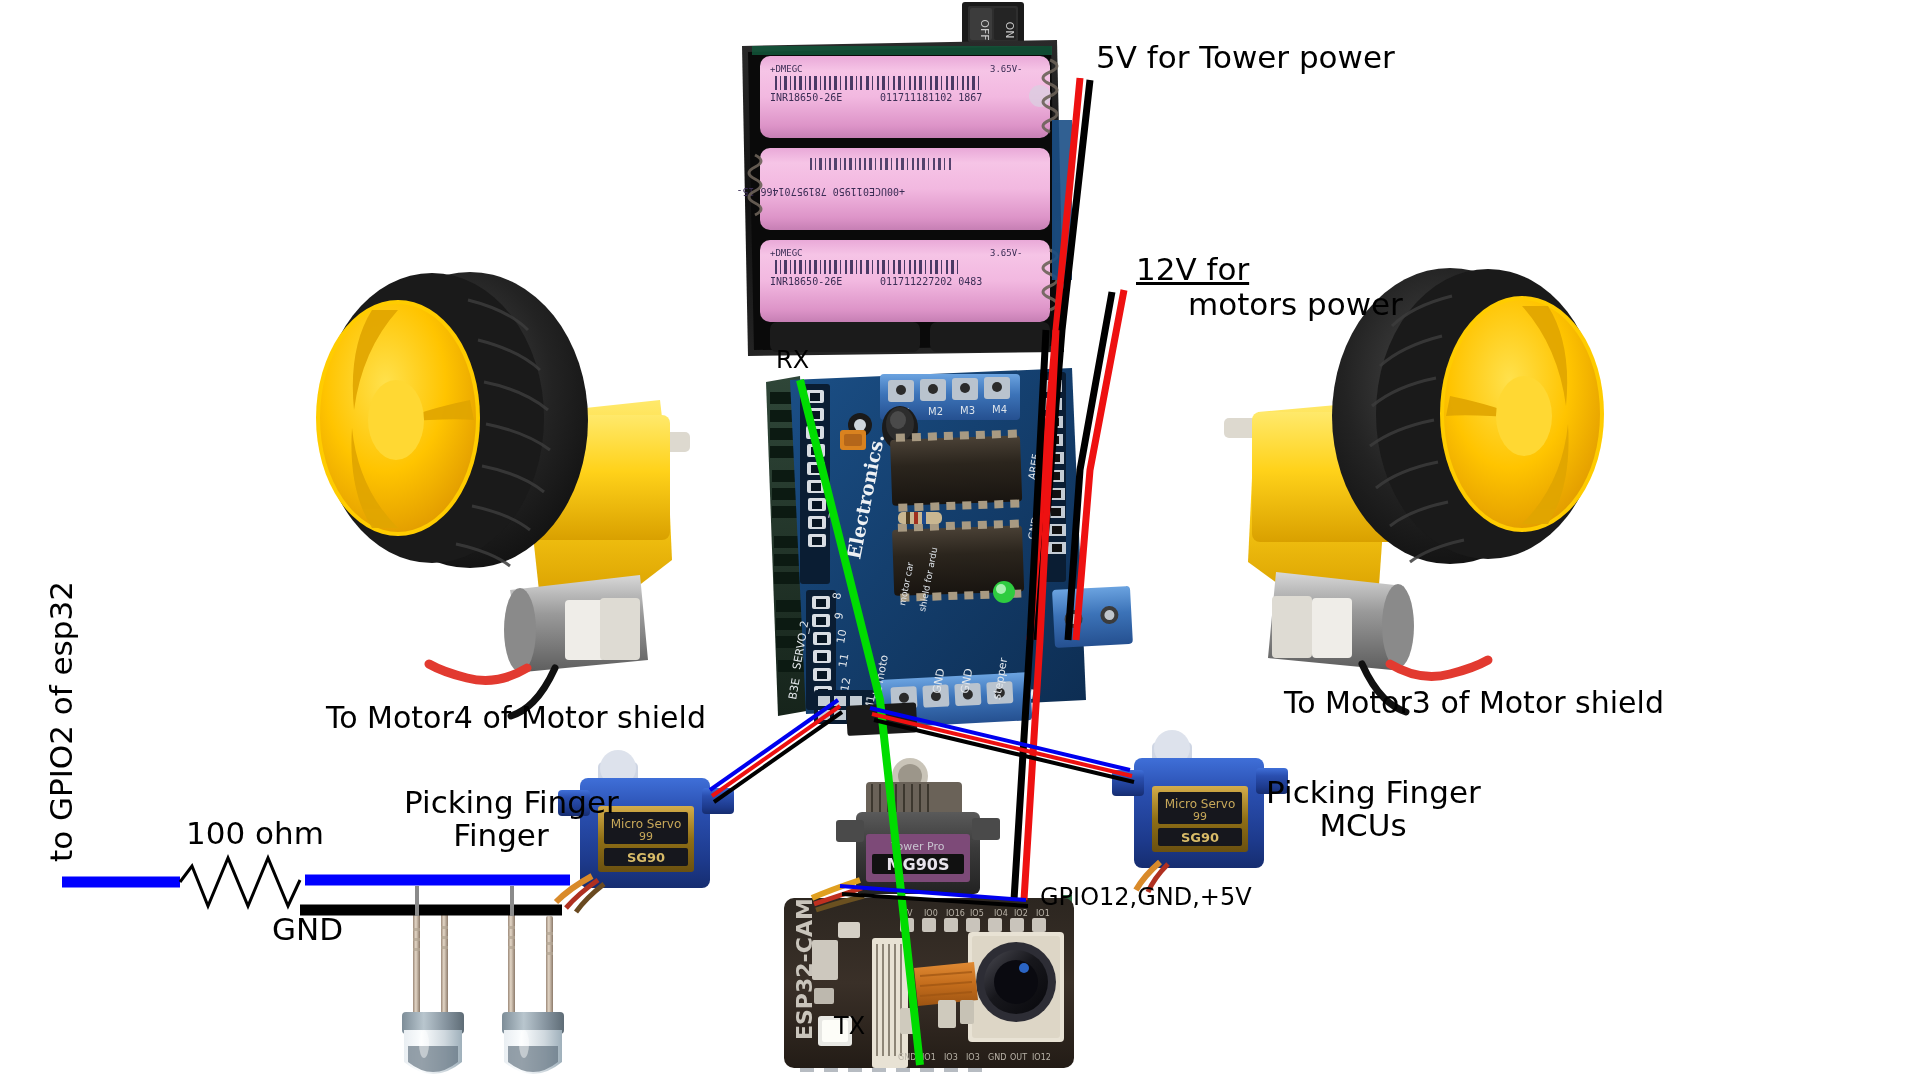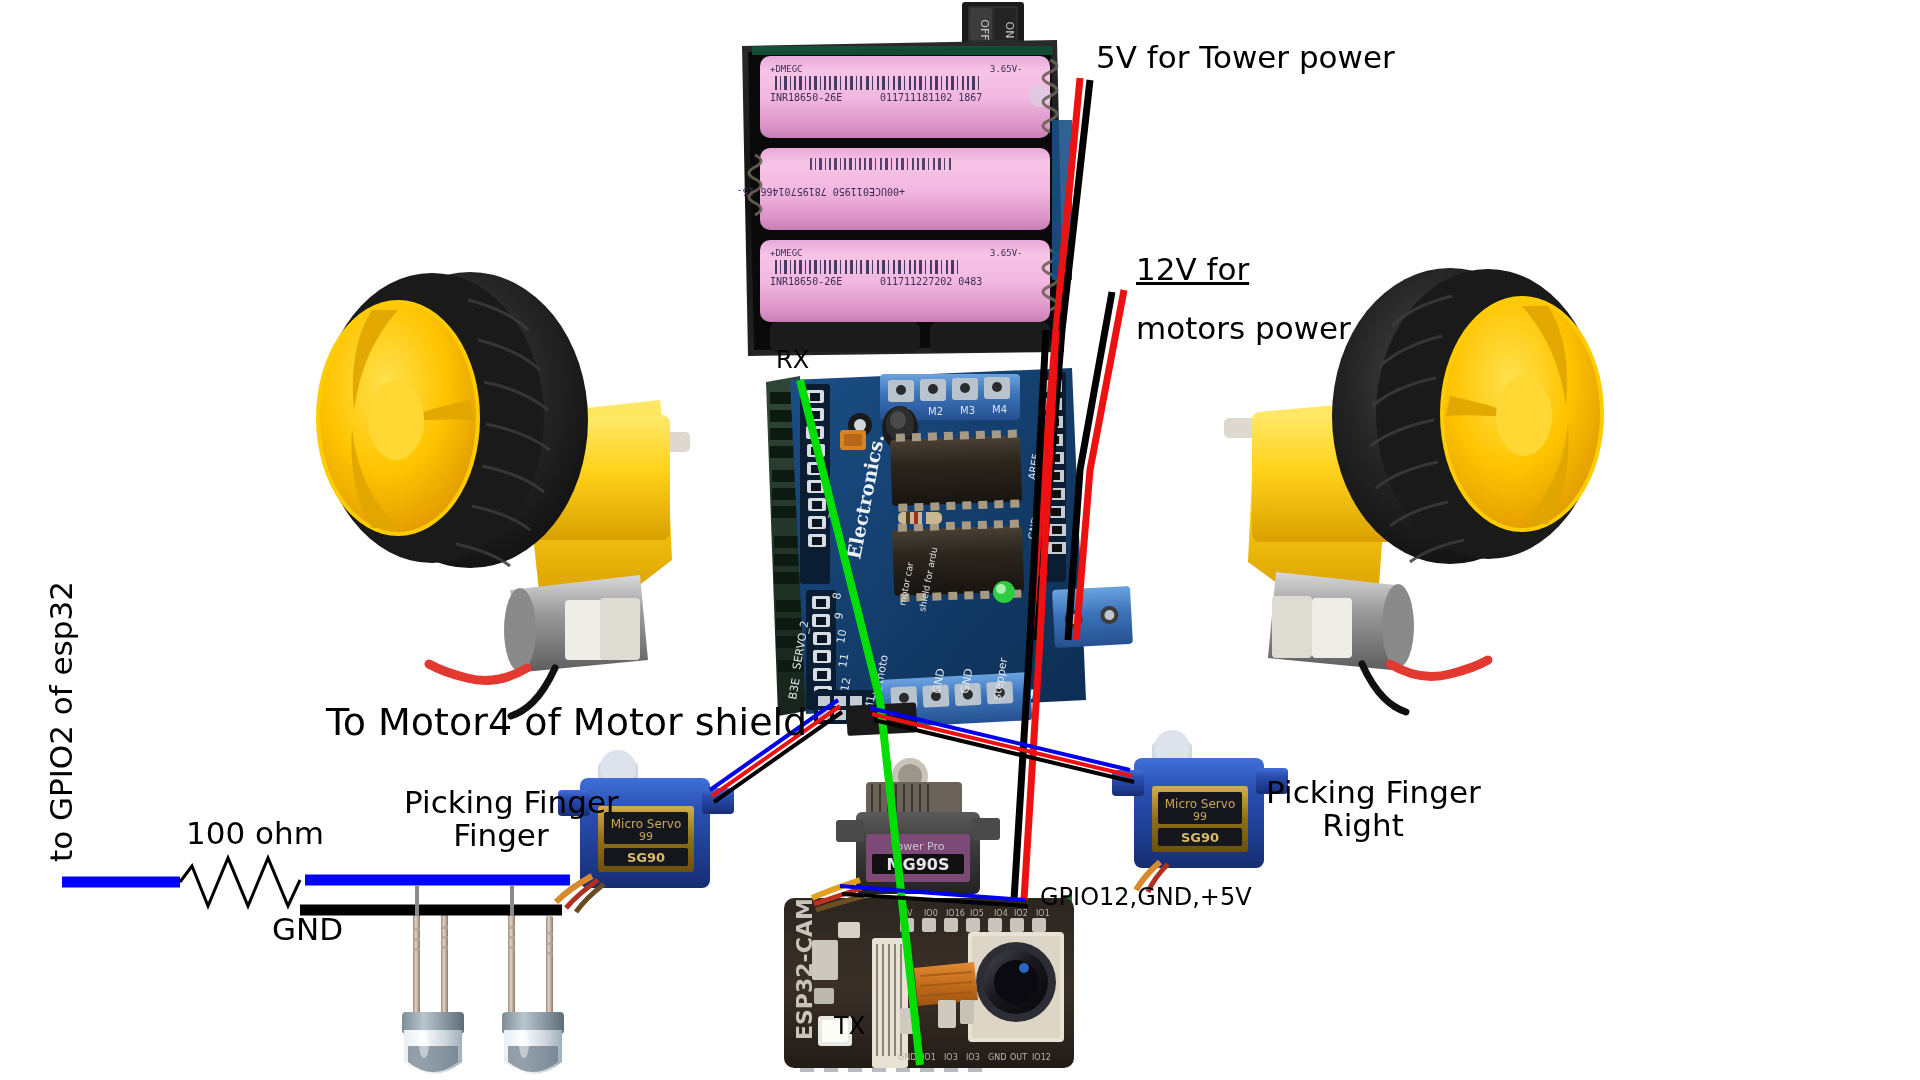--- a/index.html
+++ b/index.html
@@ -23,21 +23,21 @@
     height: 1080px;
   }
   .lbl {
     position: absolute;
     font-family: "DejaVu Sans", sans-serif;
     color: #000000;
     white-space: pre;
     line-height: 1.15;
   }
   .lbl-28 { font-size: 24px; }
-  .lbl-30 { font-size: 38px; }
+  .lbl-30 { font-size: 30px; }
   .lbl-31 { font-size: 31px; }
   .lbl-rot {
     transform: rotate(-90deg);
     transform-origin: 0 0;
   }
   .lbl-center { text-align: center; }
 </style>
 </head>
 <body>
 
@@ -847,34 +847,35 @@
     <path d="M1134 782 L874 720" stroke="#000000" stroke-width="4" fill="none"></path>
 
     <path d="M840 886 L1026 900" stroke="#0000ee" stroke-width="4" fill="none"></path>
     <path d="M842 894 L1028 906" stroke="#000000" stroke-width="4" fill="none"></path>
 
   </svg>
 
   <div class="lbl lbl-31" style="left:1096px; top:40px;">5V for Tower power</div>
 
   <div class="lbl lbl-31" style="left:1136px; top:252px;text-decoration:underline;">12V for</div>
-  <div class="lbl lbl-31" style="left:1136px; top:287px;margin-top:24px;">motors power</div>
+  <div class="lbl lbl-31" style="left:1188px; top:287px;">motors power</div>
 
   <div class="lbl lbl-28" style="left:776px; top:347px;">RX</div>
 
   <div class="lbl lbl-28" style="left:834px; top:1013px;">TX</div>
 
   <div class="lbl lbl-30" style="left:326px; top:701px;">To Motor4 of Motor shield</div>
 
+  <div class="lbl lbl-30" style="left:1284px; top:686px;">To Motor3 of Motor shield</div>
 
   <div class="lbl lbl-31 lbl-center" style="left:404px; top:785px; width:194px;">Picking Finger</div>
   <div class="lbl lbl-31 lbl-center" style="left:404px; top:818px; width:194px;">Finger</div>
 
   <div class="lbl lbl-31 lbl-center" style="left:1266px; top:775px; width:194px;">Picking Finger</div>
-  <div class="lbl lbl-31 lbl-center" style="left:1266px; top:808px; width:194px;">Right</div>
+  <div class="lbl lbl-31 lbl-center" style="left:1266px; top:808px; width:194px;">MCUs</div>
 
   <div class="lbl lbl-28" style="left:1040px; top:884px;">GPIO12,GND,+5V</div>
 
   <div class="lbl lbl-31 lbl-rot" style="left:44px; top:862px;">to GPIO2 of esp32</div>
 
   <div class="lbl lbl-31" style="left:186px; top:816px;">100 ohm</div>
 
   <div class="lbl lbl-31" style="left:272px; top:912px;">GND</div>
 
 </div>

